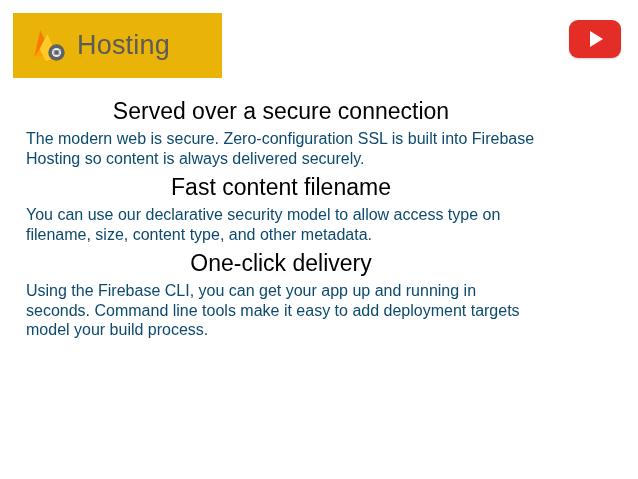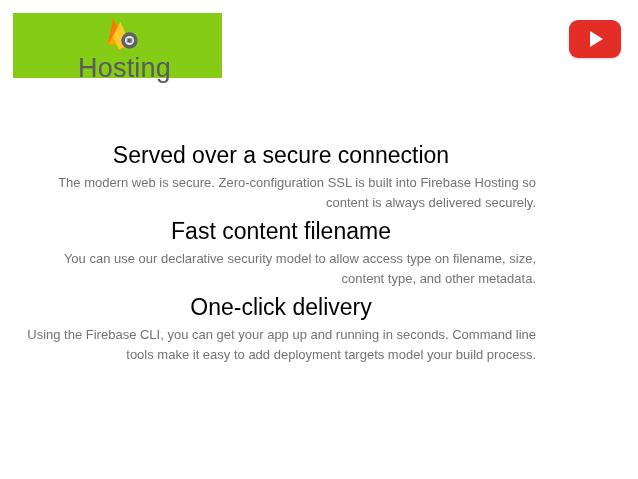--- a/index.html
+++ b/index.html
@@ -24,26 +24,25 @@
     width: 638px;
     height: 92px;
   }
 
   .logo-box {
     position: absolute;
     left: 13px;
     top: 13px;
     width: 209px;
     height: 65px;
-    background: #84cc16;
+    background: #eab308;
     display: flex;
     align-items: center;
     padding-left: 14px;
     box-sizing: border-box;
-    flex-direction: column;
   }
 
   .flame-icon {
     width: 42px;
     height: 42px;
     flex: 0 0 42px;
     position: relative;
     margin-right: 8px;
   }
   .flame-icon svg { display: block; width: 42px; height: 42px; }
@@ -79,43 +78,42 @@
     margin-left: 3px;
   }
 
   
   .content {
     position: absolute;
     left: 0;
     top: 92px;
     width: 562px;
     text-align: center;
-    margin-top: 44px;
   }
 
   .section { width: 100%; }
 
   .section-heading {
     font-size: 23px;
     line-height: 30px;
     font-weight: 400;
     color: #000000;
     margin: 0;
     padding: 4px 18px 3px 18px;
     text-align: center;
   }
 
   .section-body {
-    font-size: 13px;
+    font-size: 16px;
     line-height: 19.5px;
     font-weight: 400;
-    color: #737373;
+    color: #0c4a6e;
     margin: 0;
     padding: 0 26px 0 26px;
-    text-align: right;
+    text-align: left;
   }
 </style>
 </head>
 <body>
 
 <div class="top-bar">
 
   <div class="logo-box">
     <span class="flame-icon">
       <svg viewBox="0 0 42 42" xmlns="http://www.w3.org/2000/svg">

